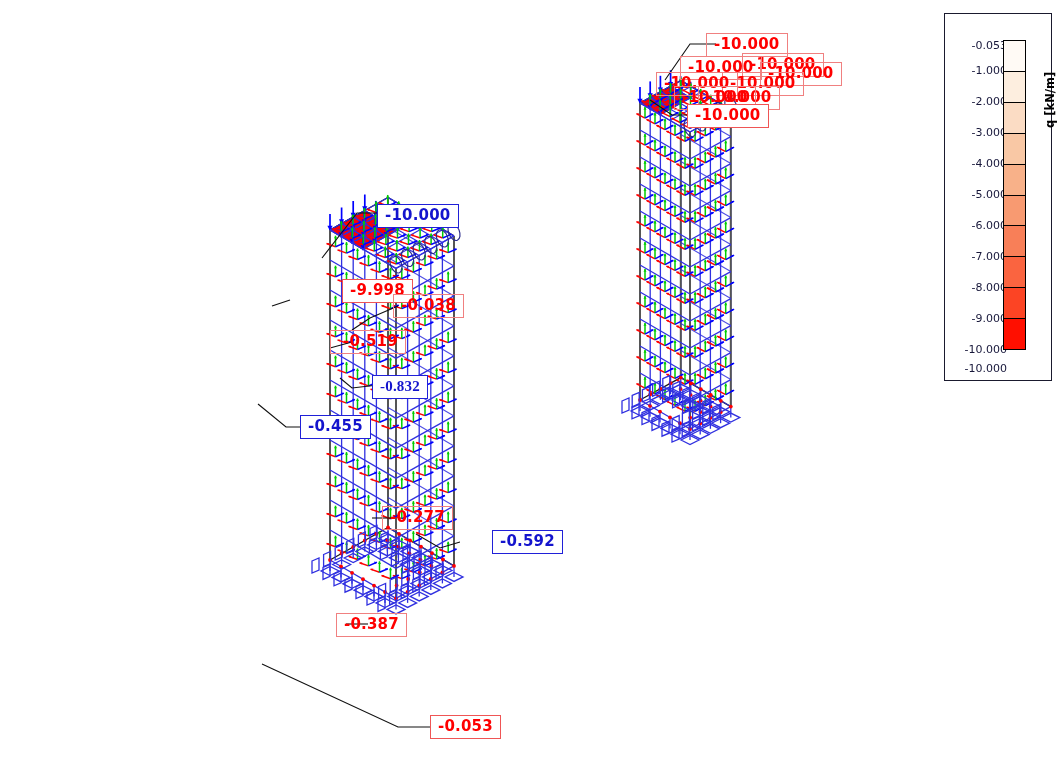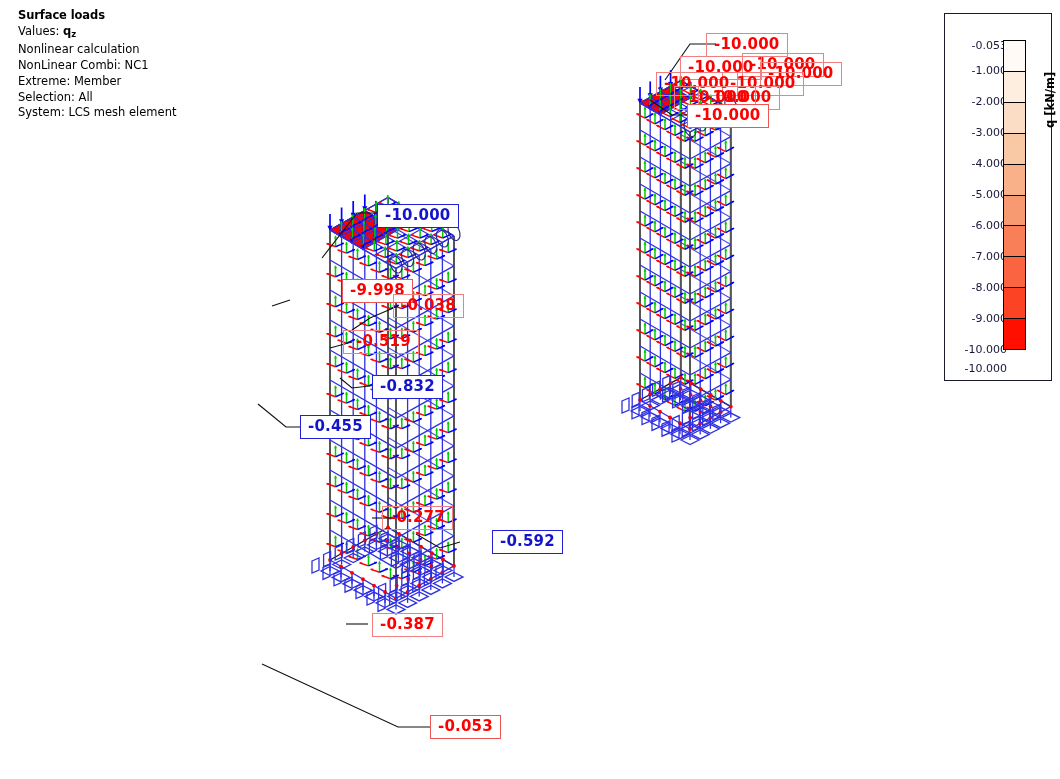--- a/index.html
+++ b/index.html
@@ -111,32 +111,20 @@
     background: #ffffff;
     border: 1.4px solid #ef5555;
     color: #ff0000;
   }
 </style>
 </head>
 <body>
 
 <div id="page">
 
-  <div id="info-block">
-    <div class="info-title">Surface loads</div>
-    <div class="info-line">
-      <span>Values:</span>
-      <b>q<span class="sub">z</span></b>
-    </div>
-    <div class="info-line">Nonlinear calculation</div>
-    <div class="info-line">NonLinear  Combi: NC1</div>
-    <div class="info-line">Extreme: Member</div>
-    <div class="info-line">Selection: All</div>
-    <div class="info-line">System: LCS mesh element</div>
-  </div>
 
   <svg id="model-canvas" viewBox="0 0 1060 779" xmlns="http://www.w3.org/2000/svg">
     <defs>
 
       <g id="triad">
         <path d="M0,0 L-9,-3.2" stroke="#ff0000" stroke-width="1.5" fill="none"></path>
         <path d="M-9,-3.2 l2.9,-0.5 l-1.1,2.2 z" fill="#ff0000"></path>
         <path d="M0,0 L0,-11" stroke="#00cc00" stroke-width="1.5" fill="none"></path>
         <path d="M0,-11 l-1.5,2.6 l3,0 z" fill="#00cc00"></path>
         <path d="M0,0 L8.4,-3.6" stroke="#0000ff" stroke-width="1.5" fill="none"></path>
@@ -769,26 +757,26 @@
       <path d="M433,727 L398,727 L262,664"></path>
       <path d="M716,44 L690,44 L665,80"></path>
       <path d="M697,115 L672,115 L650,100"></path>
     </g>
   </svg>
 
   <div id="callout-layer">
       <div class="callout blue" style="left: 377px; top: 204px;">-10.000</div>
       <div class="callout solid-red" style="left: 294px; top: 279px; margin-left: 48px;">-9.998</div>
       <div class="callout ghost" style="left: 393px; top: 294px; text-align: right;">-0.038</div>
-      <div class="callout ghost" style="left: 343px; top: 330px; padding-left: 12px;">-0.519</div>
-      <div class="callout blue" style="left: 372px; top: 375px;">-0.832</div>
+      <div class="callout ghost" style="left: 330px; top: 330px; padding-left: 12px;">-0.519</div>
+      <div class="callout blue" style="left: 372px; top: 375px; font-family: Liberation Serif, serif;">-0.832</div>
       <div class="callout blue" style="left: 300px; top: 415px;">-0.455</div>
       <div class="callout ghost" style="left: 382px; top: 506px;">-0.277</div>
       <div class="callout blue" style="left: 456px; top: 530px; margin-left: 36px;">-0.592</div>
-      <div class="callout ghost" style="left: 372px; top: 613px;">-0.387</div>
+      <div class="callout ghost" style="left: 336px; top: 613px;">-0.387</div>
       <div class="callout solid-red" style="left: 430px; top: 715px;">-0.053</div>
       <div class="callout ghost" style="left: 706px; top: 33px;">-10.000</div>
       <div class="callout ghost" style="left: 742px; top: 53px;">-10.000</div>
       <div class="callout ghost" style="left: 760px; top: 62px;">-10.000</div>
       <div class="callout ghost" style="left: 680px; top: 56px;">-10.000</div>
       <div class="callout ghost" style="left: 722px; top: 72px;">-10.000</div>
       <div class="callout ghost" style="left: 656px; top: 72px;">-10.000</div>
       <div class="callout ghost" style="left: 698px; top: 86px;">-10.000</div>
       <div class="callout ghost" style="left: 674px; top: 86px;">-10.000</div>
       <div class="callout solid-red" style="left: 687px; top: 104px;">-10.000</div>

